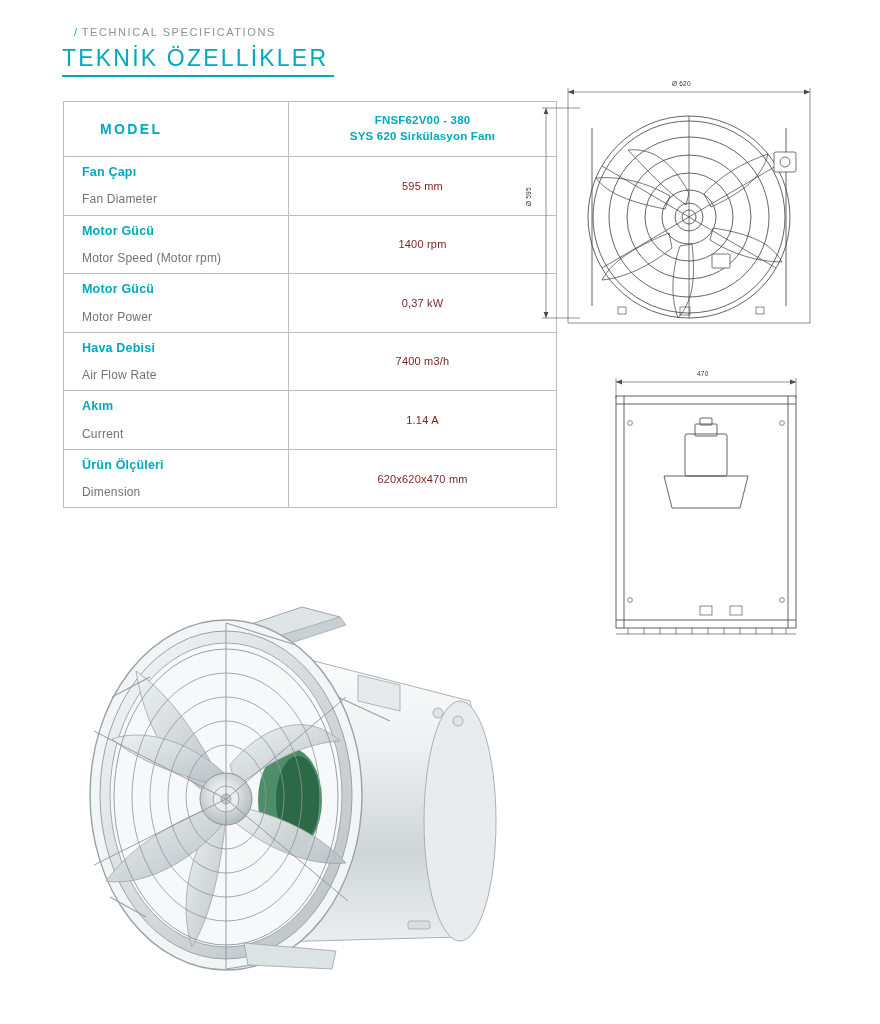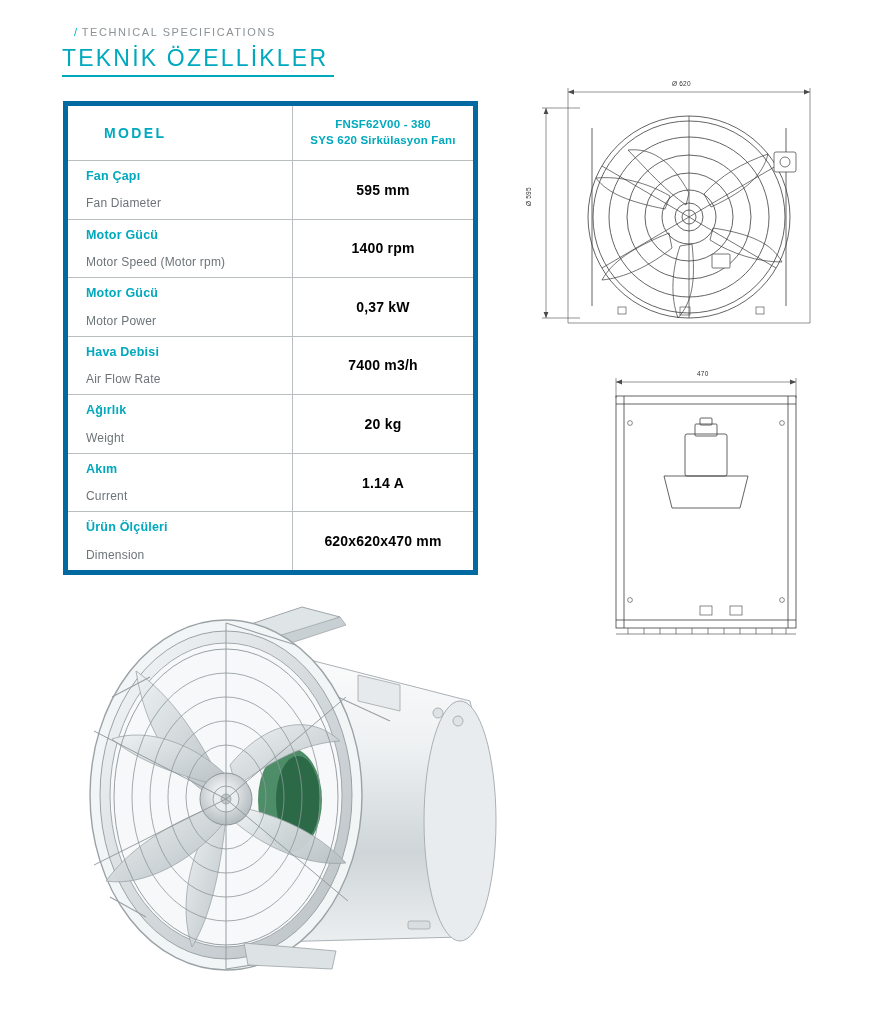--- a/index.html
+++ b/index.html
@@ -47,22 +47,22 @@
     width: 272px;
     height: 2px;
     background: #00a9bd;
   }
 
   
   #spec-table {
     position: absolute;
     left: 63px;
     top: 101px;
-    width: 415px;
-    border: 5px solid #0369a1;
+    width: 494px;
+    border: 1px solid #0369a1;
     border-collapse: collapse;
     background: #fff;
   }
   #spec-table td {
     border: 1px solid #b9bec1;
     padding: 0;
     vertical-align: middle;
   }
   #spec-table .c-label {
     width: 206px;
@@ -81,23 +81,23 @@
     line-height: 1.15;
   }
   .lbl-en {
     font-size: 12px;
     color: #6d7478;
     letter-spacing: 0.2px;
     margin-top: 14px;
     line-height: 1.1;
   }
   .val {
-    font-size: 14px;
-    font-weight: 700;
-    color: #000000;
+    font-size: 11px;
+    font-weight: 400;
+    color: #7f1d1d;
     letter-spacing: 0.2px;
   }
   
   #spec-table tr.head td {
     height: 38px;
   }
   .head-model {
     font-size: 14px;
     font-weight: 700;
     letter-spacing: 2.4px;
@@ -205,29 +205,20 @@
         <div class="lbl-tr">Hava Debisi</div>
         <div class="lbl-en">Air Flow Rate</div>
       </td>
       <td class="c-value">
         <div class="val">7400 m3/h</div>
       </td>
     </tr>
 
 
 
-    <tr>
-      <td class="c-label">
-        <div class="lbl-tr">Ağırlık</div>
-        <div class="lbl-en">Weight</div>
-      </td>
-      <td class="c-value">
-        <div class="val">20 kg</div>
-      </td>
-    </tr>
 
     <tr>
       <td class="c-label">
         <div class="lbl-tr">Akım</div>
         <div class="lbl-en">Current</div>
       </td>
       <td class="c-value">
         <div class="val">1.14 A</div>
       </td>
     </tr>

